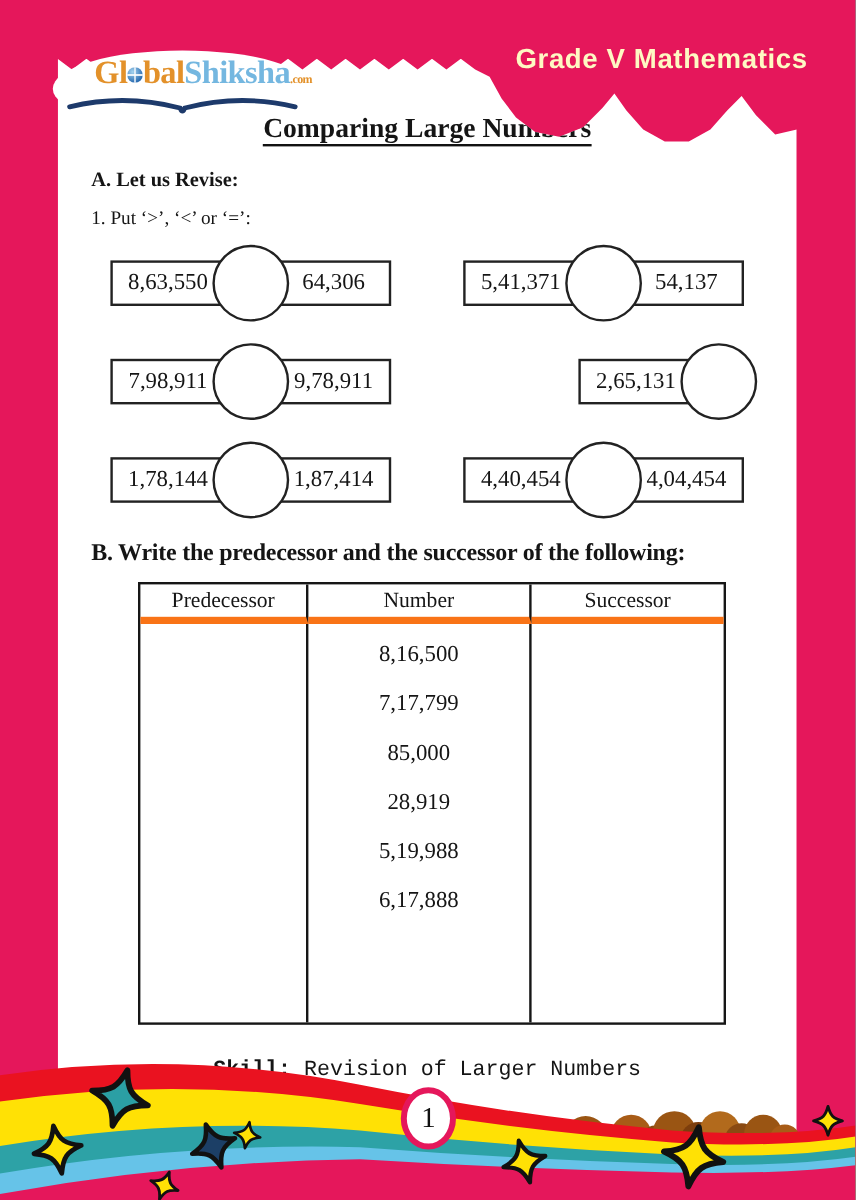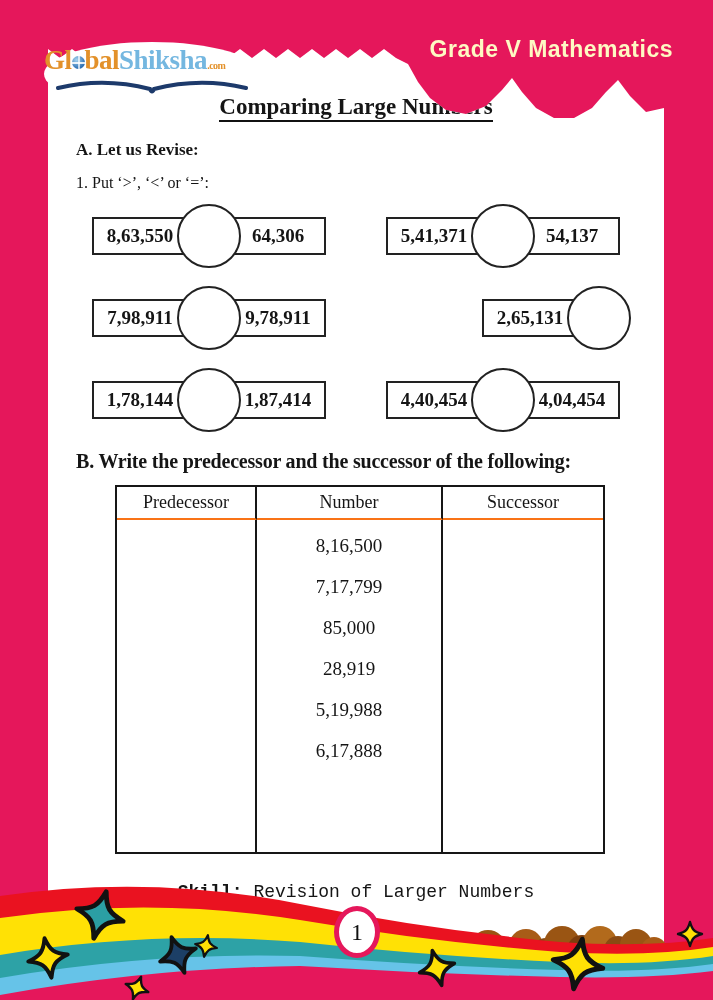--- a/index.html
+++ b/index.html
@@ -9,21 +9,21 @@
   }
   
   #paper{
     position:absolute;left:48px;top:40px;width:616px;height:960px;background:#ffffff;
   }
   .paper-content{padding:54px 28px 0 28px;}
 
   
   .logo-badge{
     position:absolute;left:44px;top:42px;width:216px;height:64px;background:#fff;
-    border-radius:50%;z-index:3;text-align:left;padding-top:5px;box-sizing:border-box;
+    border-radius:50%;z-index:3;text-align:right;padding-top:5px;box-sizing:border-box;
   }
   .logo-line{font-family:"Liberation Serif",serif;font-weight:700;font-size:27px;line-height:27px;letter-spacing:-0.5px;white-space:nowrap;}
   .logo-orange{color:#e3912a;}
   .logo-blue{color:#74b7e0;}
   .logo-tld{font-size:10px;color:#e3912a;font-weight:700;}
   .globe{
     display:inline-block;width:13px;height:13px;border-radius:50%;vertical-align:baseline;
     background-image:
       linear-gradient(to bottom, transparent 44%, rgba(255,255,255,.85) 44%, rgba(255,255,255,.85) 58%, transparent 58%),
       linear-gradient(to right, transparent 44%, rgba(255,255,255,.7) 44%, rgba(255,255,255,.7) 58%, transparent 58%),
@@ -39,40 +39,40 @@
   .ws-title{
     text-align:center;font-size:23px;font-weight:700;margin:0 0 0 0;
   }
   .ws-title span{border-bottom:2.5px solid #111;padding-bottom:1px;}
   .sec-heading{font-size:17px;font-weight:700;margin-top:20px;}
   .sec-heading.b{font-size:20px;margin-top:12px;letter-spacing:-0.2px;}
   .instruction{font-size:16px;margin-top:14px;}
 
   
   .pair-rows{margin:12px 16px 0 16px;}
-  .pair-row{display:flex;justify-content:space-between;align-items:flex-start;margin-bottom:18px;height:64px;font-weight:bold;}
+  .pair-row{display:flex;justify-content:space-between;align-items:flex-start;margin-bottom:18px;height:64px;}
   .pair-group{display:flex;align-items:center;}
   .num-box{
     display:flex;align-items:center;justify-content:center;
     min-width:96px;height:38px;padding:0 6px;border:2px solid #222;background:#fff;
     font-size:19px;box-sizing:border-box;
   }
   .answer-circle{
     width:64px;height:64px;border:2px solid #222;border-radius:50%;background:#fff;
     margin:0 -11px;z-index:2;flex-shrink:0;box-sizing:border-box;
   }
 
   
   .wtable{
     width:490px;margin:12px 0 0 39px;border:2px solid #161616;
     display:grid;grid-template-columns:140px 186px 160px;box-sizing:border-box;
   }
   .wt-cell{box-sizing:border-box;}
   .wt-head{
-    border-bottom:2px solid #f97316;height:33px;display:flex;align-items:center;justify-content:center;
+    border-bottom:6px solid #f97316;height:33px;display:flex;align-items:center;justify-content:center;
     font-size:18px;
   }
   .wt-sep{border-right:2px solid #161616;}
   .wt-body{min-height:332px;}
   .num-list{padding-top:5px;text-align:center;}
   .table-number{font-size:19px;line-height:41px;}
 
   .skill-line{text-align:center;font-size:18px;margin-top:28px;font-family:Liberation Mono, monospace;}
   .skill-line b{font-weight:700;}
 

